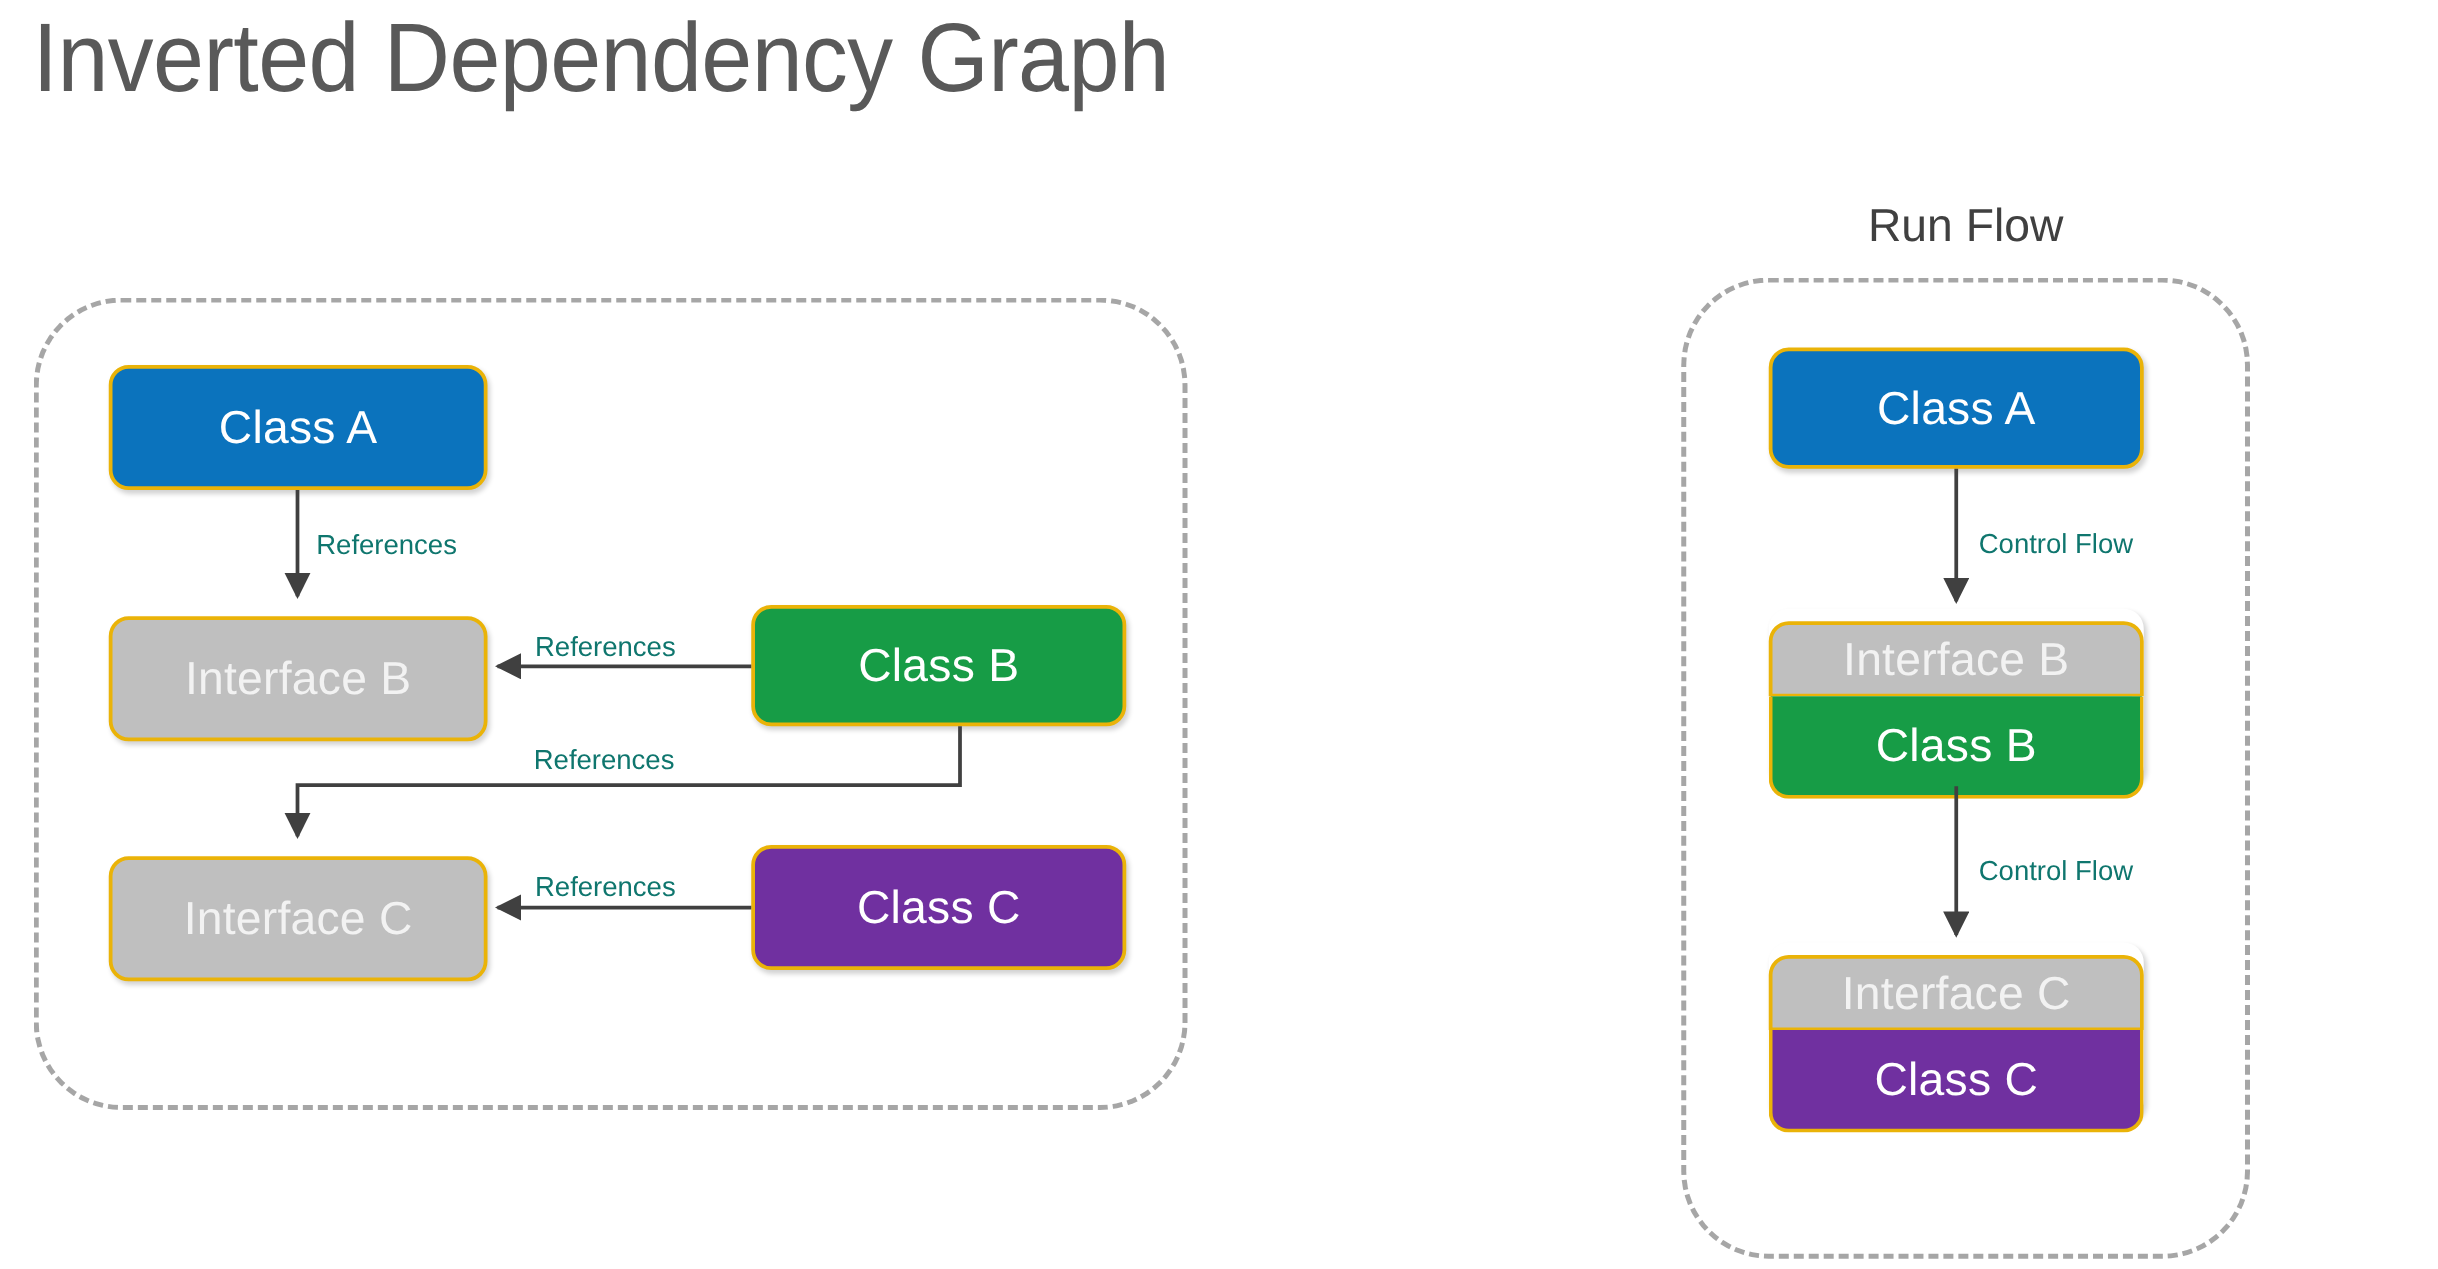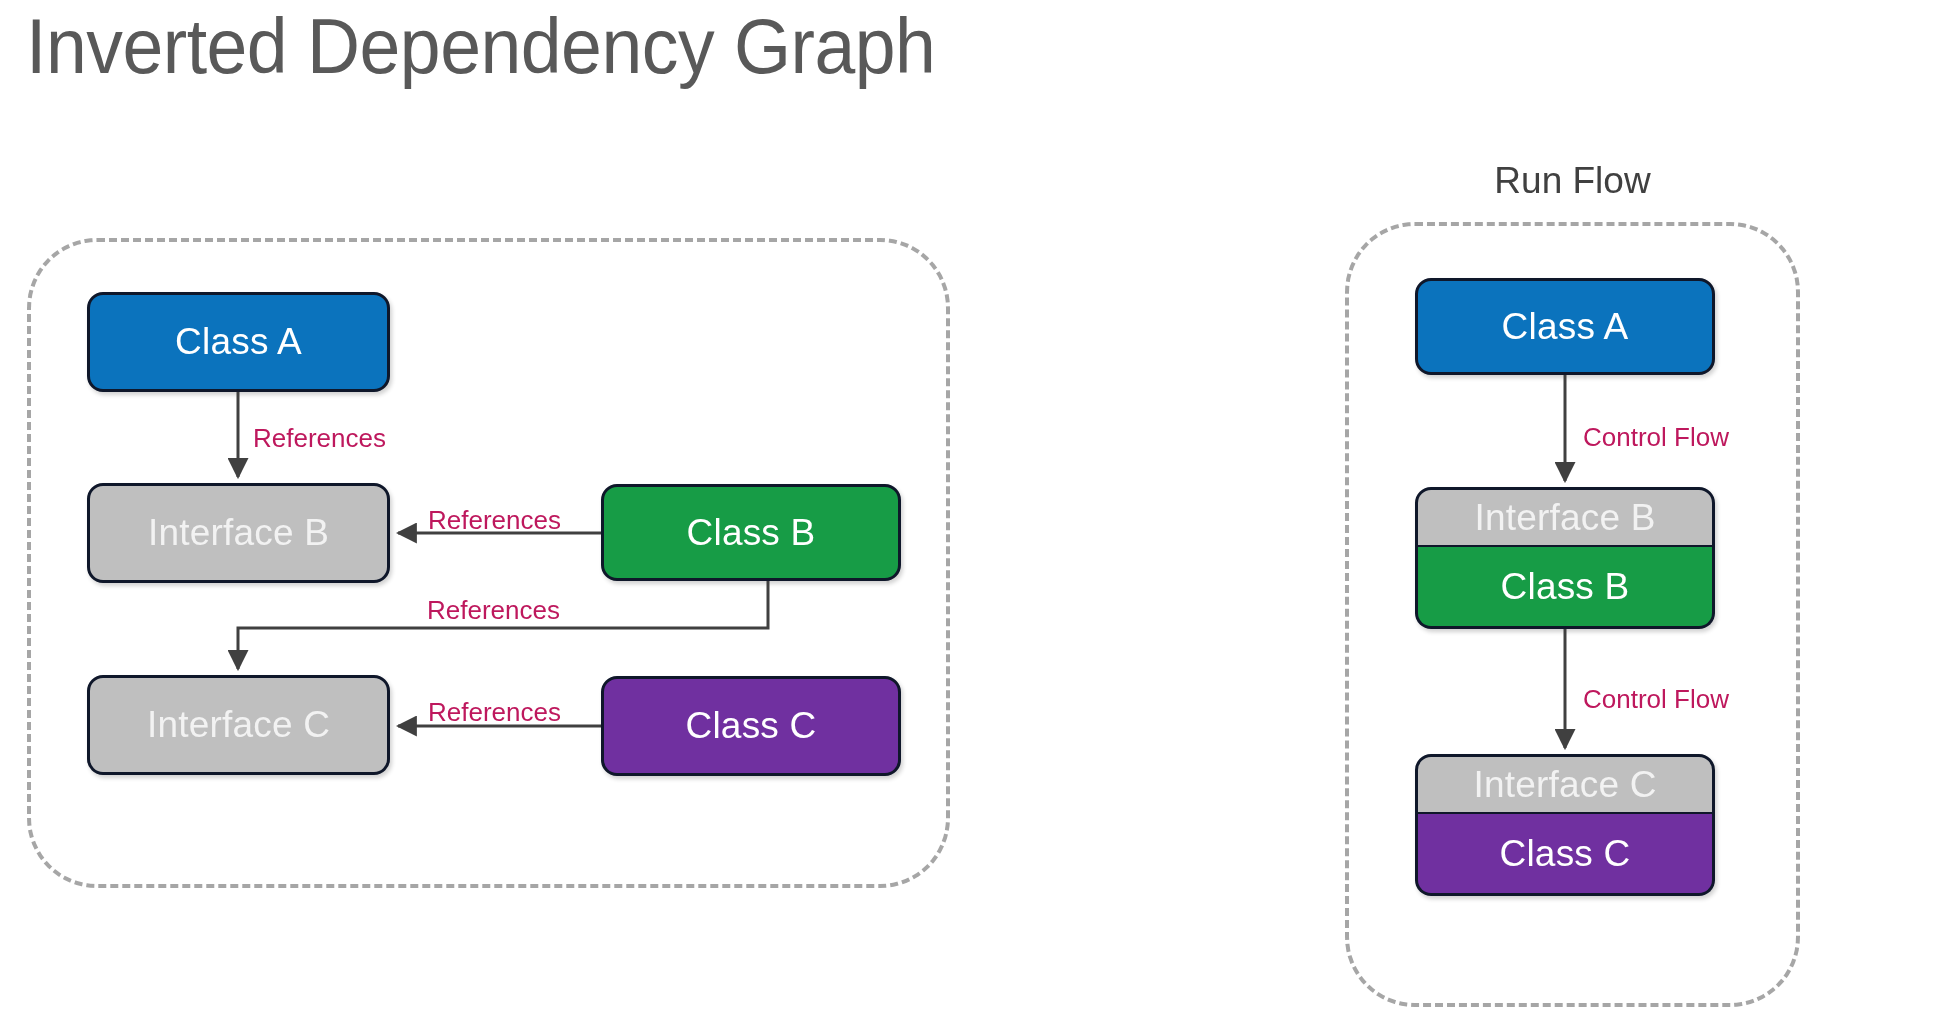--- a/index.html
+++ b/index.html
@@ -60,33 +60,33 @@
     box-sizing: border-box;
     background: transparent;
   }
   #zone-compile { left: 27px;   top: 238px; width: 923px; height: 650px; }
   #zone-runtime { left: 1345px; top: 222px; width: 455px; height: 785px; }
 
   
   .node {
     position: absolute;
     box-sizing: border-box;
-    border: 3px solid #0f172a;
+    border: 3px solid #eab308;
     border-radius: 16px;
     display: flex;
     align-items: center;
     justify-content: center;
     color: #ffffff;
     font-size: 37px;
     font-weight: 400;
     letter-spacing: 0.2px;
     font-family: "Liberation Sans", sans-serif;
     box-shadow: 2px 3px 4px rgba(0,0,0,0.18);
   }
-  .node.iface { color: #F2F2F2; }
+  .node.iface { color: #F2F2F2; margin-top: 10px; }
 
   
   .stack {
     position: absolute;
     box-sizing: border-box;
     border-radius: 16px;
     box-shadow: 2px 3px 4px rgba(0,0,0,0.18);
   }
   .stack .node {
     position: relative;
@@ -108,22 +108,22 @@
     position: absolute;
     left: 0; top: 0;
     width: 1950px;
     height: 1015px;
     pointer-events: none;
   }
 
   
   .edge-label {
     position: absolute;
-    font-size: 26px;
-    color: #be185d;
+    font-size: 22px;
+    color: #0f766e;
     white-space: nowrap;
     font-family: "Liberation Sans", sans-serif;
   }
 </style>
 </head>
 <body>
 
 <div id="slide">
 
   <div class="page-title">Inverted Dependency Graph</div>

